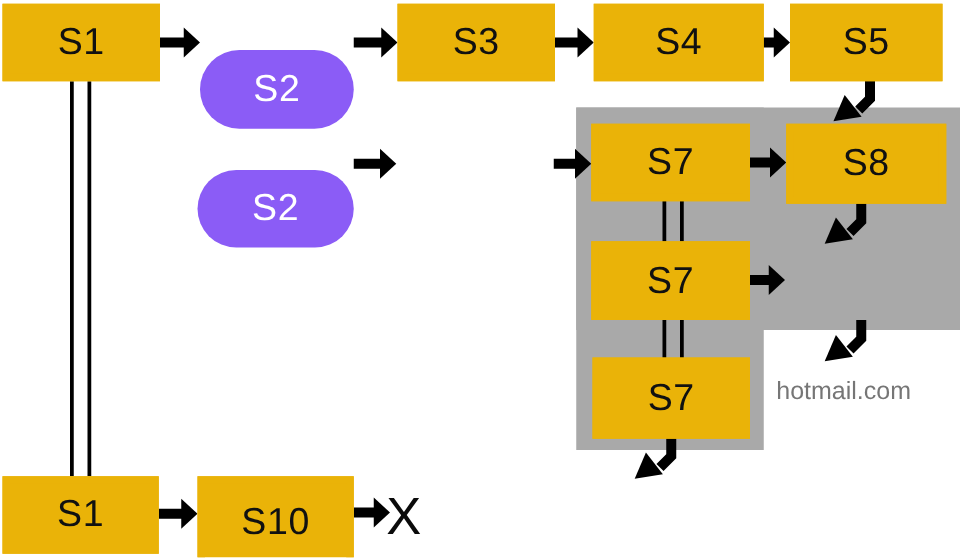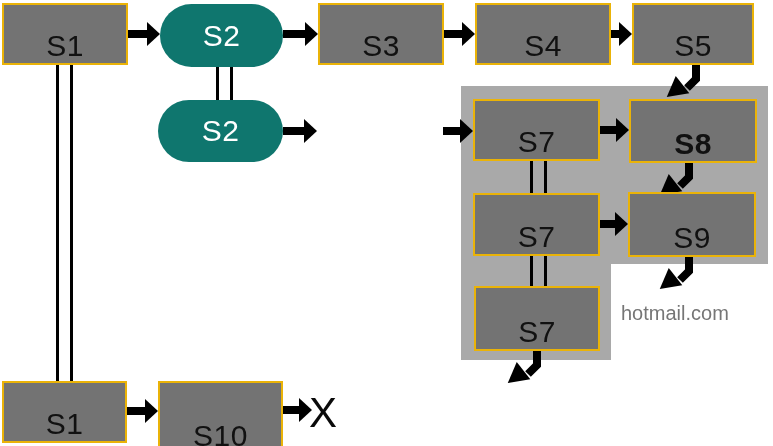--- a/index.html
+++ b/index.html
@@ -5,22 +5,22 @@
   html,body{margin:0;padding:0;background:#ffffff;}
   #canvas{
     position:relative;width:773px;height:446px;background:#ffffff;
     font-family:"Liberation Sans","DejaVu Sans",sans-serif;overflow:hidden;
   }
   .gray-region{position:absolute;background:#a9a9a9;}
   .node{
     position:absolute;box-sizing:border-box;display:flex;align-items:center;justify-content:center;
     font-size:30px;color:#111;letter-spacing:0.5px;
   }
-  .node.rect{background:#737373;border:2px solid #eab308;align-items:flex-end;}
-  .node.pill{background:#0f766e;color:#ffffff;border-radius:32px;}
+  .node.rect{background:#eab308;border:6px solid #eab308;}
+  .node.pill{background:#8b5cf6;color:#ffffff;border-radius:32px;margin-top:36px;}
   .harrow{position:absolute;height:24px;}
   .harrow .shaft{position:absolute;left:0;right:11px;top:8px;height:8px;background:#000;}
   .harrow .head{
     position:absolute;right:0;top:0;width:0;height:0;
     border-top:12px solid transparent;border-bottom:12px solid transparent;border-left:13px solid #000;
   }
   .earrow{position:absolute;overflow:visible;}
   .earrow path{fill:none;stroke:#000;stroke-width:8;}
   .earrow polygon{fill:#000;}
   .dlink{
@@ -116,29 +116,26 @@
   <div class="node rect" style="left:632px;top:3px;width:122px;height:62px;">
     <span>S5</span>
   </div>
 
   <div class="node pill" style="left:158px;top:100px;width:125px;height:62px;">
     <span>S2</span>
   </div>
   <div class="node rect" style="left:473px;top:99px;width:127px;height:62px;">
     <span>S7</span>
   </div>
-  <div class="node rect" style="left:629px;top:99px;width:128px;height:64px;font-weight:bold;">
+  <div class="node rect" style="left:629px;top:99px;width:128px;height:64px;">
     <span>S8</span>
   </div>
 
   <div class="node rect" style="left:473px;top:193px;width:127px;height:63px;">
     <span>S7</span>
-  </div>
-  <div class="node rect" style="left:628px;top:192px;width:128px;height:65px;">
-    <span>S9</span>
   </div>
 
   <div class="node rect" style="left:474px;top:286px;width:126px;height:65px;">
     <span>S7</span>
   </div>
 
   <div class="node rect" style="left:2px;top:381px;width:125px;height:62px;">
     <span>S1</span>
   </div>
   <div class="node rect" style="left:158px;top:381px;width:125px;height:74px;">

